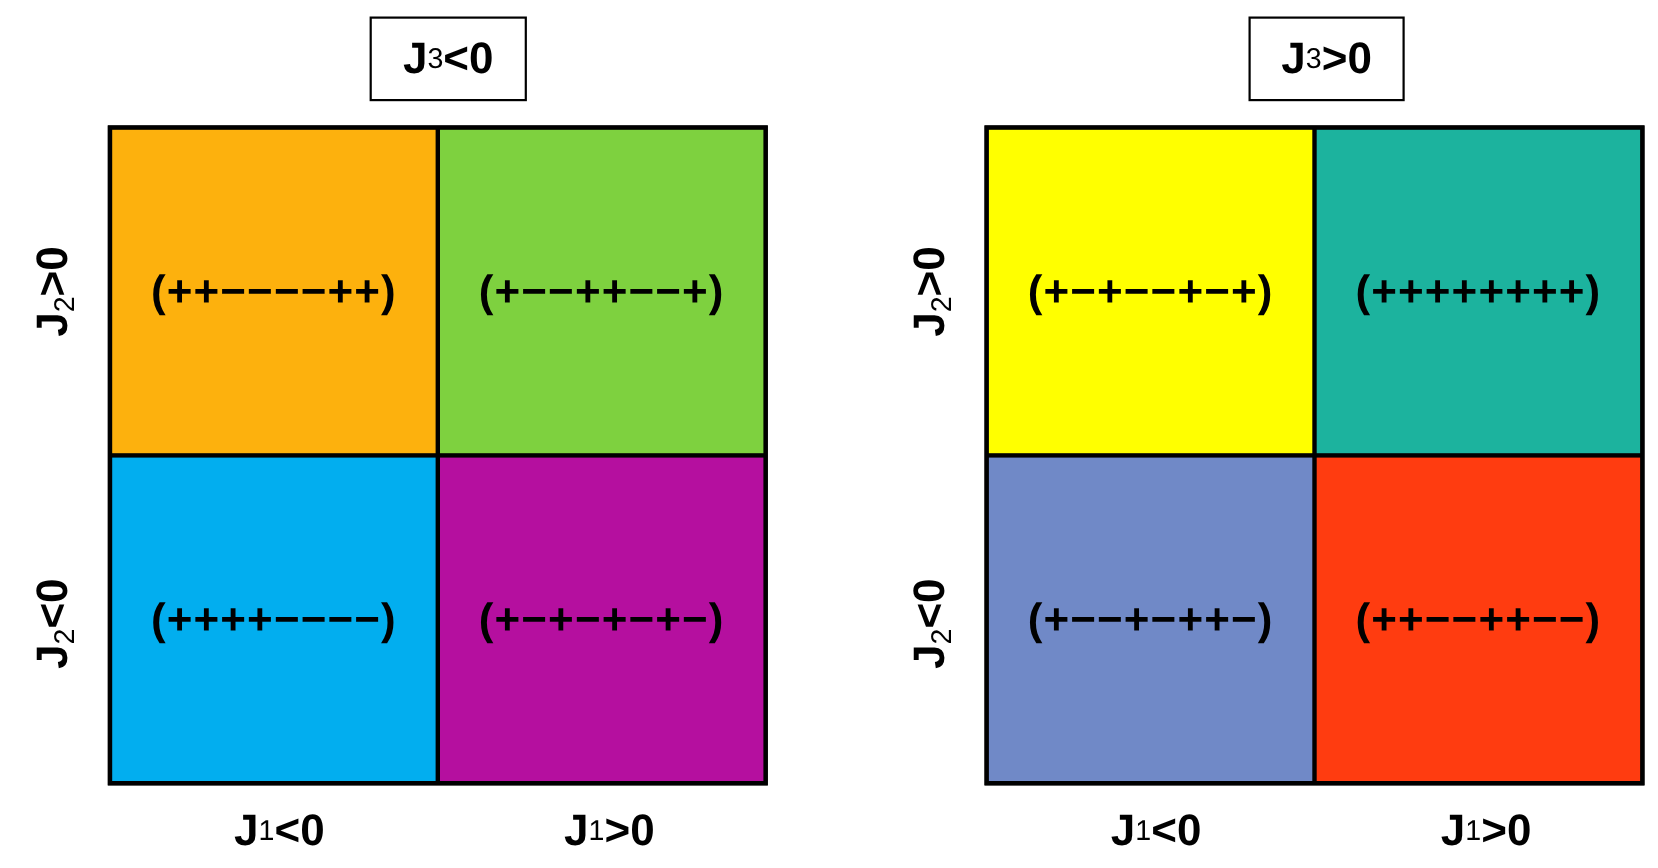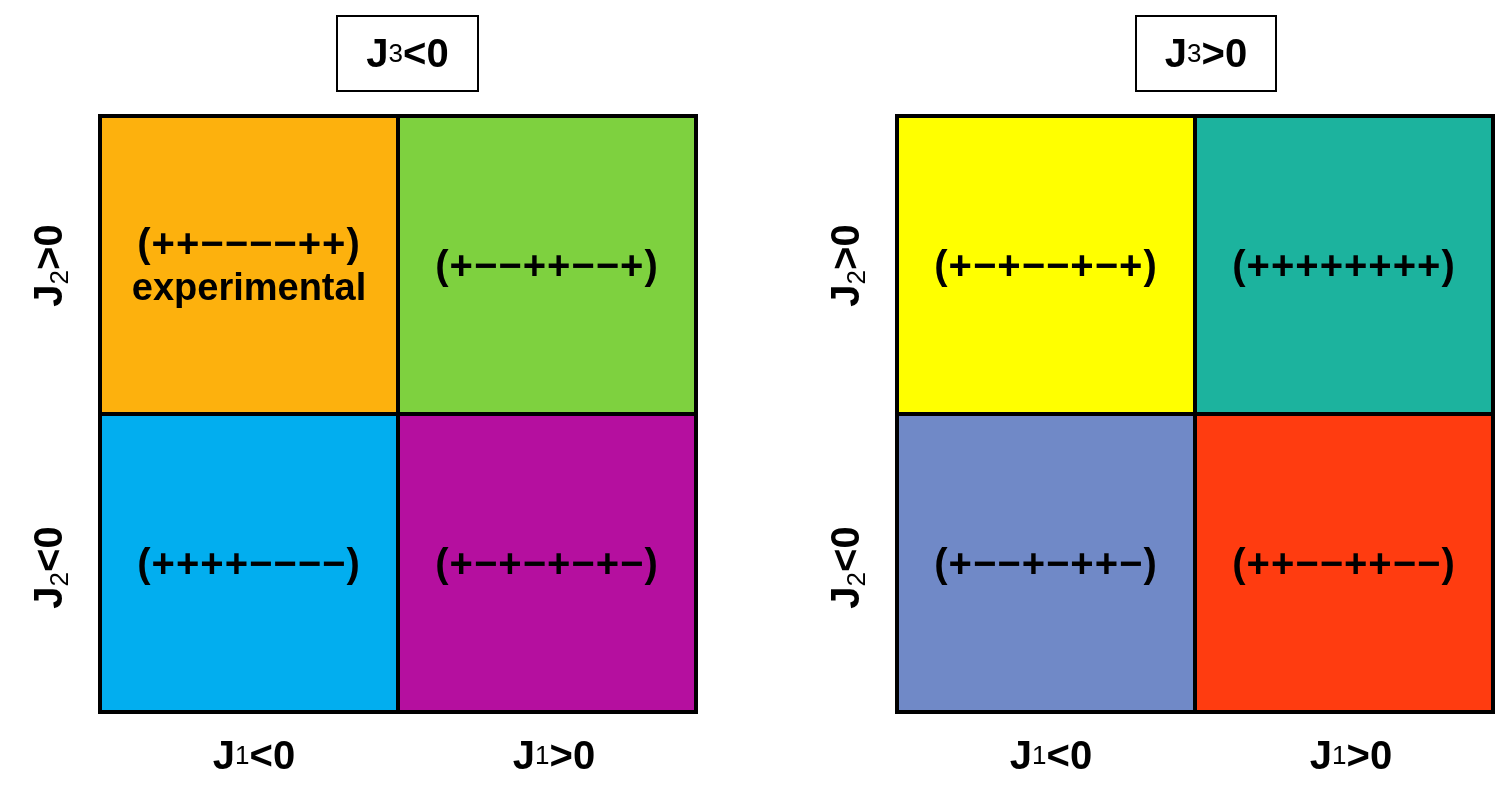--- a/index.html
+++ b/index.html
@@ -35,21 +35,20 @@
   <div class="ylabel" style="top:215px;">
     <span class="rot"><span>J</span><sub>2</sub><span>&gt;0</span></span>
   </div>
   <div class="ylabel" style="top:517px;">
     <span class="rot"><span>J</span><sub>2</sub><span>&lt;0</span></span>
   </div>
 
   <div class="grid" style="left:98px;">
     <div class="cell" style="background:#FDB10D;">
       <span class="sign">(++−−−−++)</span>
-      <span class="sub">experimental</span>
     </div>
     <div class="cell" style="background:#7ED13F;">
       <span class="sign">(+−−++−−+)</span>
     </div>
     <div class="cell" style="background:#02AEEF;">
       <span class="sign">(++++−−−−)</span>
     </div>
     <div class="cell" style="background:#B50F9F;">
       <span class="sign">(+−+−+−+−)</span>
     </div>

